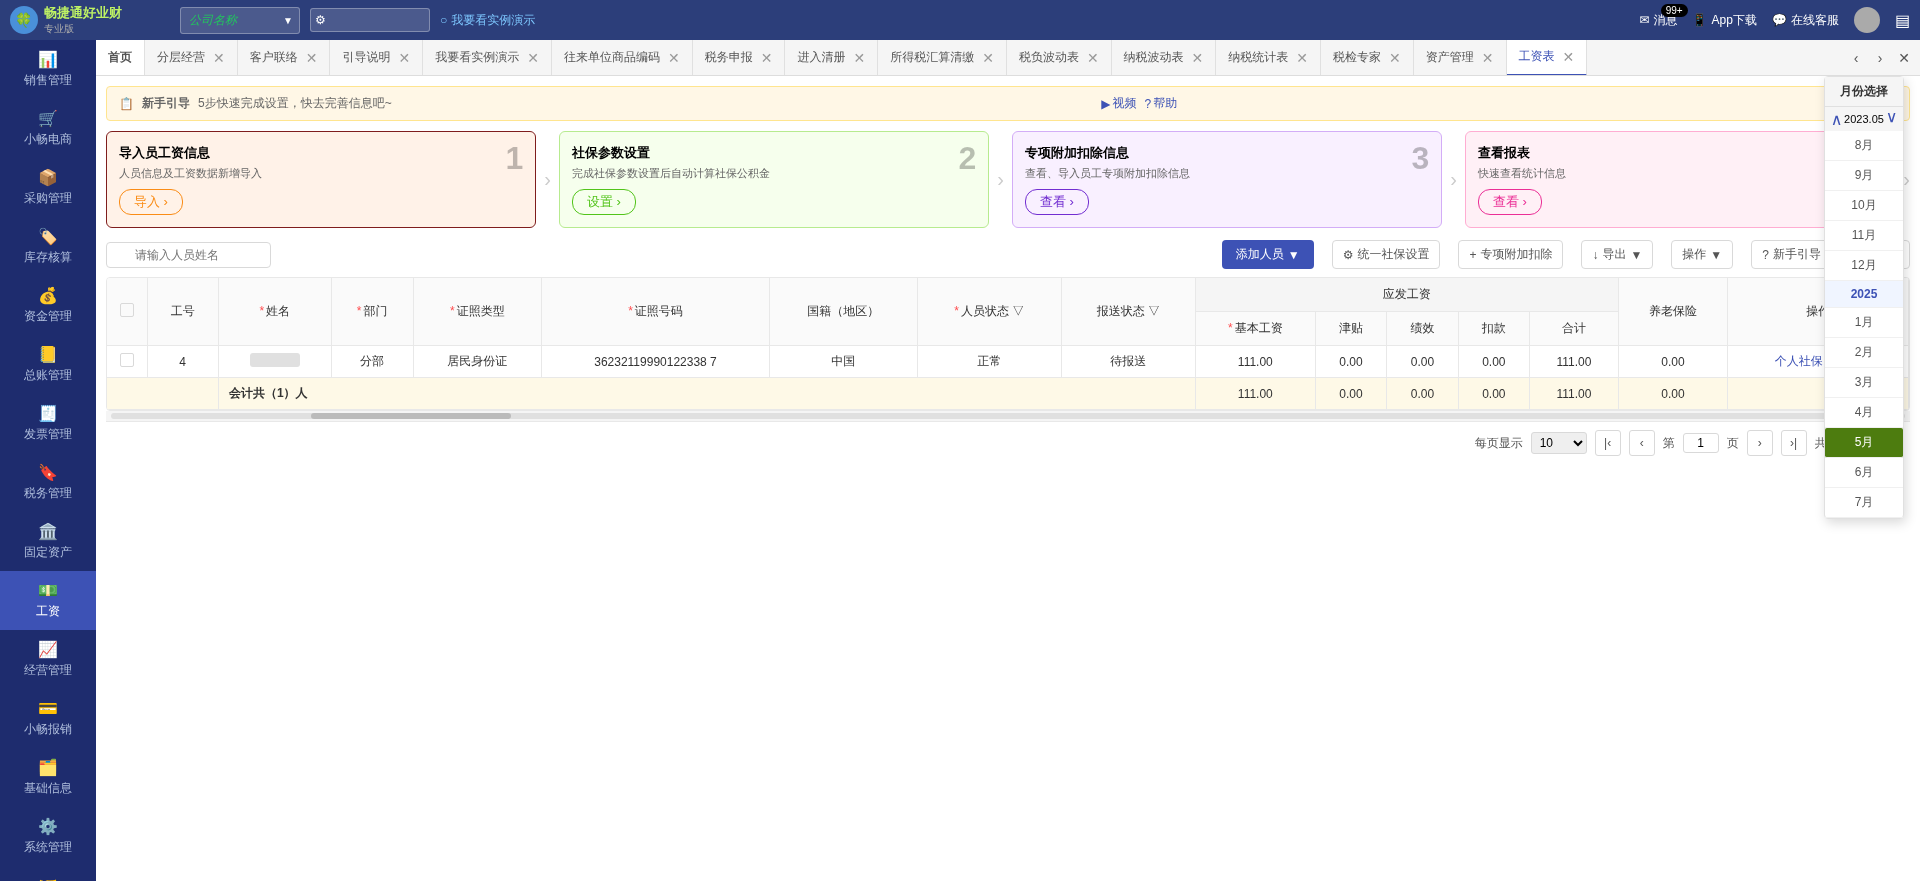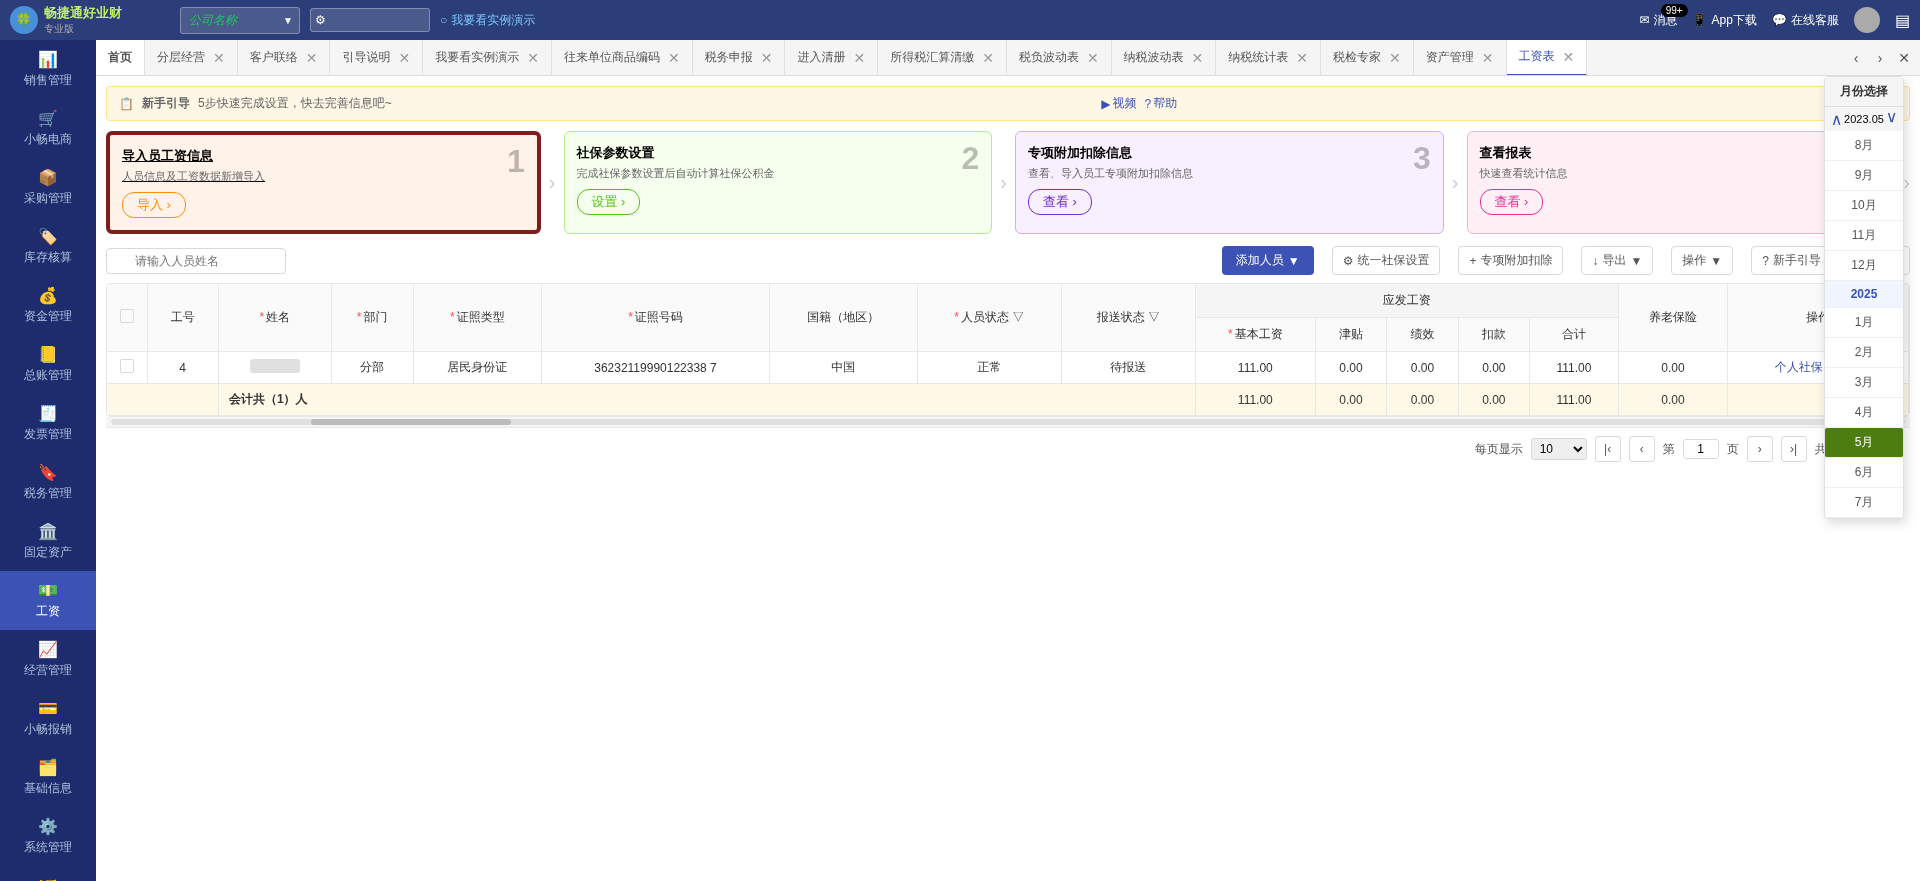--- a/index.html
+++ b/index.html
@@ -35,34 +35,34 @@
     .tab-item.active { background: white; color: #3d52b5; border-bottom: 2px solid #3d52b5; }
     .tab-home { background: white; font-weight: bold; }
     .tab-close { font-size: 14px; color: #999; margin-left: 4px; cursor: pointer; }
     .tab-nav { display: flex; align-items: center; gap: 2px; margin-left: auto; padding: 0 5px; }
     .tab-nav-btn { width: 22px; height: 22px; display: flex; align-items: center; justify-content: center; cursor: pointer; color: #555; font-size: 14px; }
 
     
     .guide-banner { background: #fff7e6; border: 1px solid #ffe58f; border-radius: 4px; padding: 8px 12px; margin-bottom: 10px; display: flex; align-items: center; gap: 8px; font-size: 12px; color: #666; }
     .guide-steps { display: flex; gap: 8px; margin-bottom: 12px; }
     .guide-step { flex: 1; border-radius: 6px; padding: 12px; position: relative; }
-    .step-orange { background: #fff2e8; border: 4px solid #7f1d1d; text-decoration: underline; }
+    .step-orange { background: #fff2e8; border: 1px solid #7f1d1d; }
     .step-green { background: #f6ffed; border: 1px solid #b7eb8f; }
     .step-purple { background: #f9f0ff; border: 1px solid #d3adf7; }
     .step-pink { background: #fff0f6; border: 1px solid #ffadd2; }
     .step-blue { background: #f0f5ff; border: 1px solid #adc6ff; }
     .step-number { font-size: 32px; font-weight: bold; position: absolute; top: 8px; right: 12px; opacity: 0.25; }
     .step-title { font-weight: bold; font-size: 13px; margin-bottom: 4px; }
     .step-desc { font-size: 11px; color: #666; margin-bottom: 8px; }
     .step-btn { border-radius: 12px; padding: 3px 14px; font-size: 13px; cursor: pointer; border: 1px solid; display: inline-block; }
     .step-arrow { display: flex; align-items: center; color: #ccc; font-size: 20px; align-self: center; }
 
     
     .toolbar { display: flex; align-items: center; gap: 8px; margin-bottom: 8px; }
-    .search-input { border: 1px solid #d9d9d9; border-radius: 4px; padding: 5px 8px 5px 28px; font-size: 12px; width: 180px; position: relative; }
+    .search-input { border: 1px solid #d9d9d9; border-radius: 4px; padding: 5px 8px 5px 28px; font-size: 12px; width: 165px; position: relative; }
     .search-wrapper { position: relative; }
     .search-icon-inner { position: absolute; left: 8px; top: 50%; transform: translateY(-50%); color: #999; }
     .add-btn { background: #3d52b5; color: white; border: none; border-radius: 4px; padding: 6px 14px; font-size: 12px; cursor: pointer; display: flex; align-items: center; gap: 4px; }
     .tool-btn { background: white; border: 1px solid #d9d9d9; border-radius: 4px; padding: 5px 10px; font-size: 12px; cursor: pointer; display: flex; align-items: center; gap: 4px; color: #555; }
     .toolbar-right { margin-left: auto; display: flex; gap: 18px; align-items: center; }
 
     
     .table-wrapper { border: 1px solid #e8e8e8; border-radius: 4px; overflow: auto; }
     table { width: 100%; border-collapse: collapse; font-size: 12px; }
     thead tr { background: #fafafa; }

